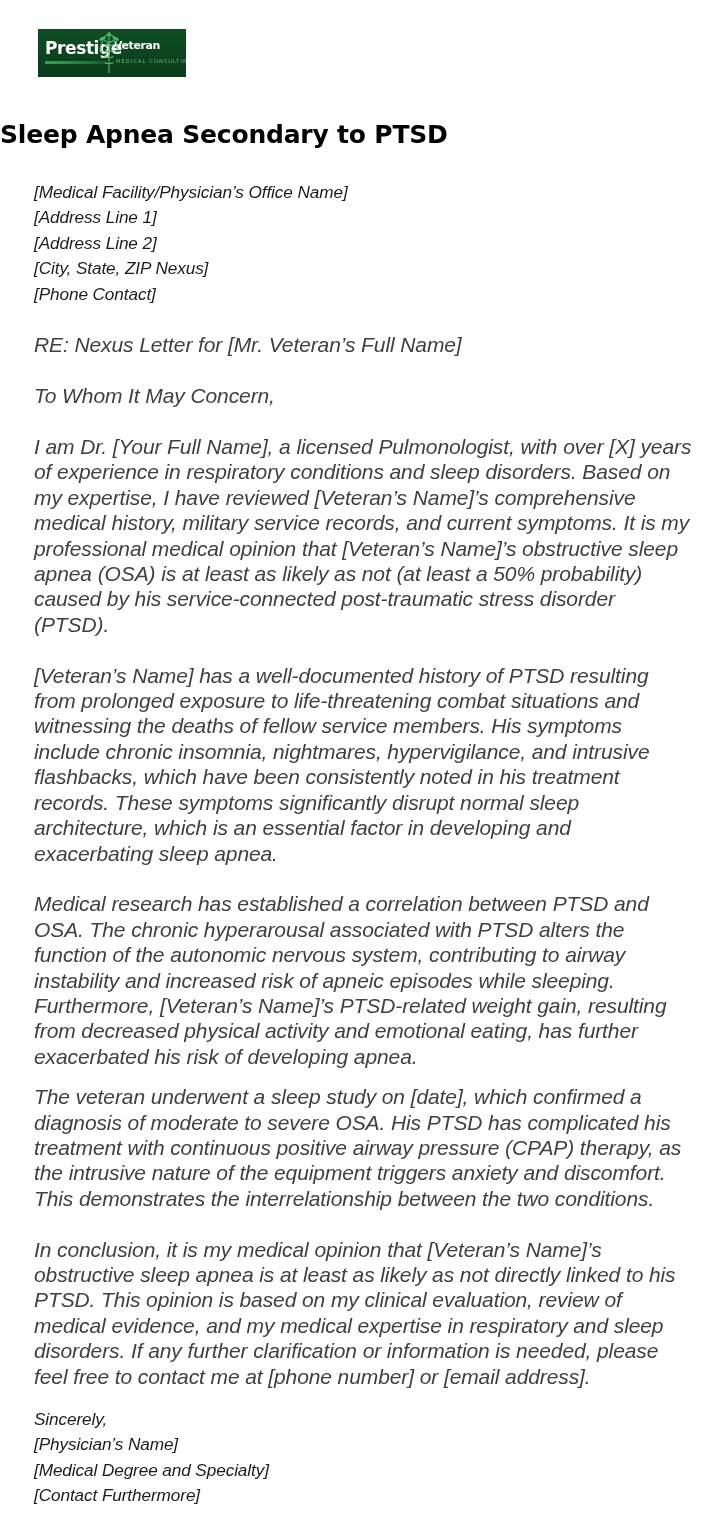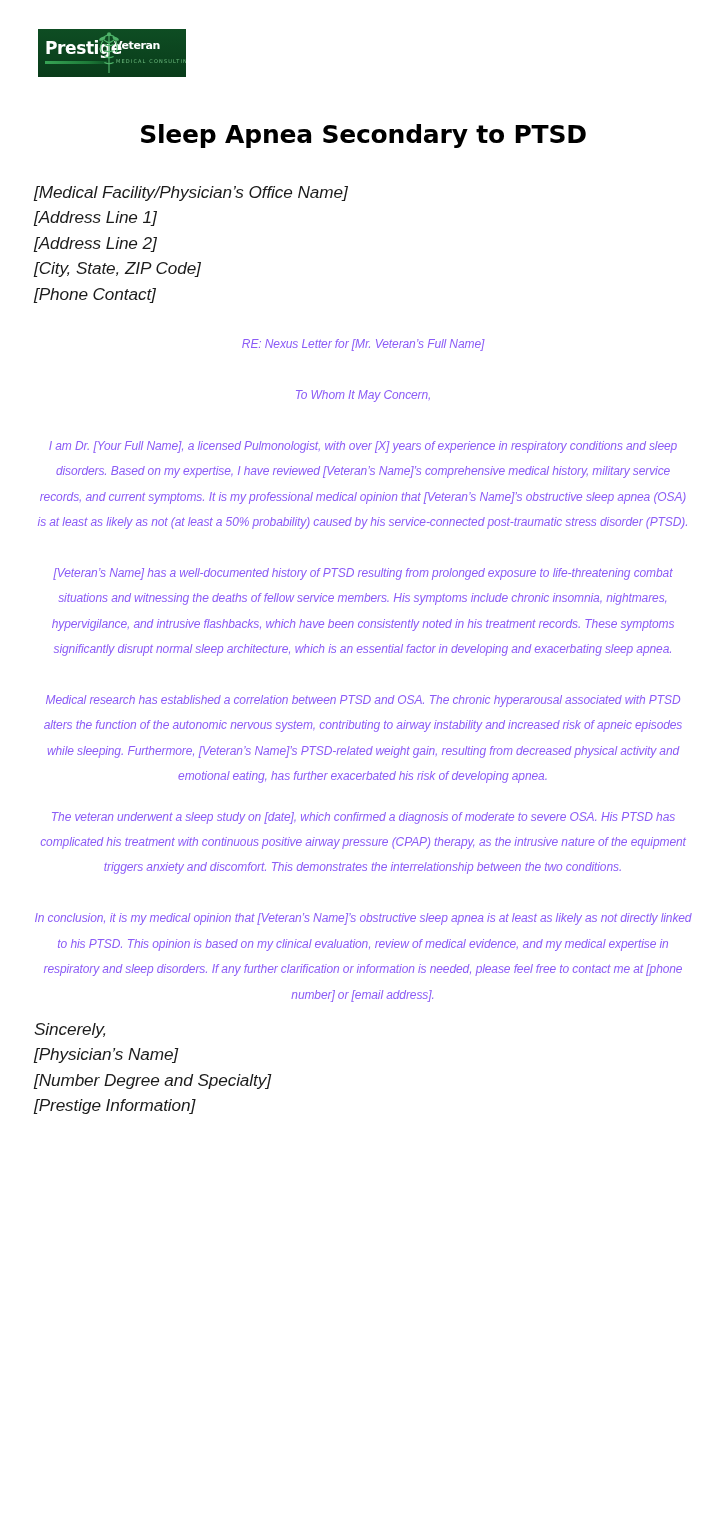--- a/index.html
+++ b/index.html
@@ -92,21 +92,20 @@
     width: 26px;
     height: 44px;
   }
 
   
   .doc-title {
     position: absolute;
     left: 0;
     top: 102px;
     width: 726px;
-    text-align: center;
     font-family: "DejaVu Sans", sans-serif;
     font-weight: bold;
     font-size: 25px;
     letter-spacing: -0.2px;
     color: #000000;
     line-height: 1.25;
   }
 
   
   .letter {
@@ -116,32 +115,32 @@
     width: 658px;
     font-style: italic;
   }
   .block {
     font-size: 17.2px;
     line-height: 25.4px;
     color: #1c1c1c;
     letter-spacing: -0.1px;
   }
   .block + .block {
-    margin-top: 9px;
+    margin-top: 18px;
   }
   .block .line {
     display: block;
     white-space: pre-wrap;
   }
   .para {
-    font-size: 12px;
+    font-size: 21px;
     line-height: 25.4px;
-    color: #8b5cf6;
+    color: #404040;
     letter-spacing: -0.1px;
-    text-align: center;
+    text-align: left;
   }
 </style>
 </head>
 <body>
 
 <div class="page">
 
   <div class="logo-wrap">
     <div class="logo">
       <div class="logo-inner">
@@ -171,35 +170,35 @@
   </div>
 
   <h1 class="doc-title">Sleep Apnea Secondary to PTSD</h1>
 
   <div class="letter">
 
     <div class="block">
       <span class="line">[Medical Facility/Physician’s Office Name]</span>
       <span class="line">[Address Line 1]</span>
       <span class="line">[Address Line 2]</span>
-      <span class="line">[City, State, ZIP Code]</span>
+      <span class="line">[City, State, ZIP Nexus]</span>
       <span class="line">[Phone Contact]</span>
     </div>
 
     <p class="para block" style="margin:25.4px 0 0 0;">RE: Nexus Letter for [Mr. Veteran’s Full Name]</p>
 
     <p class="para block" style="margin:25.4px 0 0 0;">To Whom It May Concern,</p>
 
     <p class="para block" style="margin:25.4px 0 0 0;">I am Dr. [Your Full Name], a licensed Pulmonologist, with over [X] years of experience in respiratory conditions and sleep disorders. Based on my expertise, I have reviewed [Veteran’s Name]’s comprehensive medical history, military service records, and current symptoms. It is my professional medical opinion that [Veteran’s Name]’s obstructive sleep apnea (OSA) is at least as likely as not (at least a 50% probability) caused by his service-connected post-traumatic stress disorder (PTSD).</p>
     <p class="para block" style="margin:25.4px 0 0 0;">[Veteran’s Name] has a well-documented history of PTSD resulting from prolonged exposure to life-threatening combat situations and witnessing the deaths of fellow service members. His symptoms include chronic insomnia, nightmares, hypervigilance, and intrusive flashbacks, which have been consistently noted in his treatment records. These symptoms significantly disrupt normal sleep architecture, which is an essential factor in developing and exacerbating sleep apnea.</p>
     <p class="para block" style="margin:25.4px 0 0 0;">Medical research has established a correlation between PTSD and OSA. The chronic hyperarousal associated with PTSD alters the function of the autonomic nervous system, contributing to airway instability and increased risk of apneic episodes while sleeping. Furthermore, [Veteran’s Name]’s PTSD-related weight gain, resulting from decreased physical activity and emotional eating, has further exacerbated his risk of developing apnea.</p>
     <p class="para block" style="margin:15px 0 0 0;">The veteran underwent a sleep study on [date], which confirmed a diagnosis of moderate to severe OSA. His PTSD has complicated his treatment with continuous positive airway pressure (CPAP) therapy, as the intrusive nature of the equipment triggers anxiety and discomfort. This demonstrates the interrelationship between the two conditions.</p>
     <p class="para block" style="margin:25.4px 0 0 0;">In conclusion, it is my medical opinion that [Veteran’s Name]’s obstructive sleep apnea is at least as likely as not directly linked to his PTSD. This opinion is based on my clinical evaluation, review of medical evidence, and my medical expertise in respiratory and sleep disorders. If any further clarification or information is needed, please feel free to contact me at [phone number] or [email address].</p>
 
     <div class="block">
       <span class="line">Sincerely,</span>
       <span class="line">[Physician’s Name]</span>
-      <span class="line">[Number Degree and Specialty]</span>
-      <span class="line">[Prestige Information]</span>
+      <span class="line">[Medical Degree and Specialty]</span>
+      <span class="line">[Contact Furthermore]</span>
     </div>
 
   </div>
 </div>
 
 </body></html>

